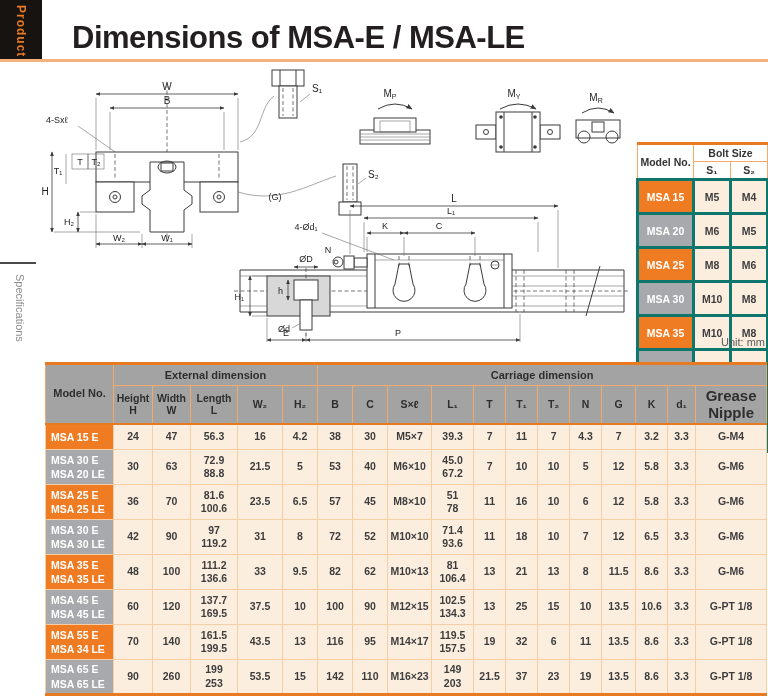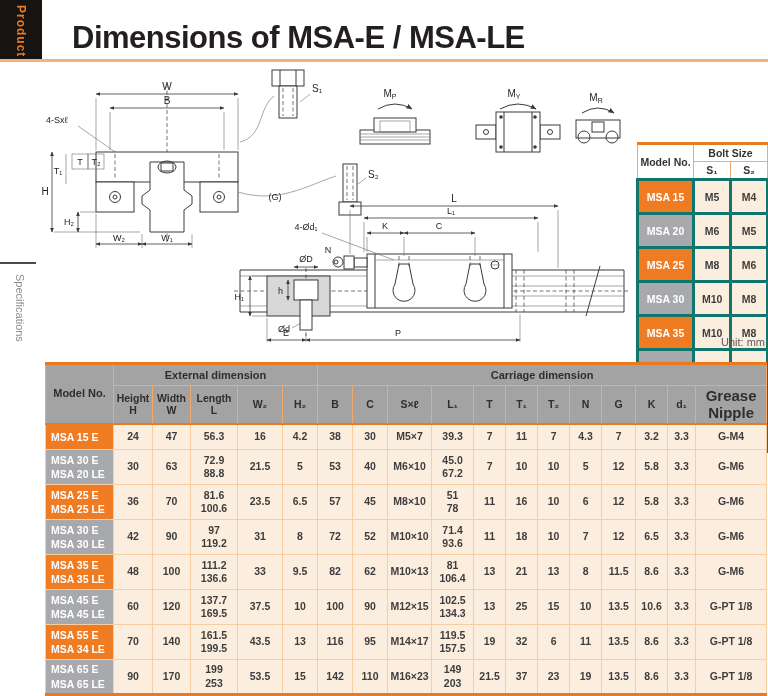--- a/index.html
+++ b/index.html
@@ -798,21 +798,21 @@
         </tr>
         <tr class="dbl">
           <td class="model hl-gray">
             <div>MSA 65 E</div>
             <div>MSA 65 LE</div>
           </td>
           <td>
             <div>90</div>
           </td>
           <td>
-            <div>170</div>
+            <div>260</div>
           </td>
           <td>
             <div>199</div>
             <div>253</div>
           </td>
           <td>
             <div>53.5</div>
           </td>
           <td>
             <div>15</div>

